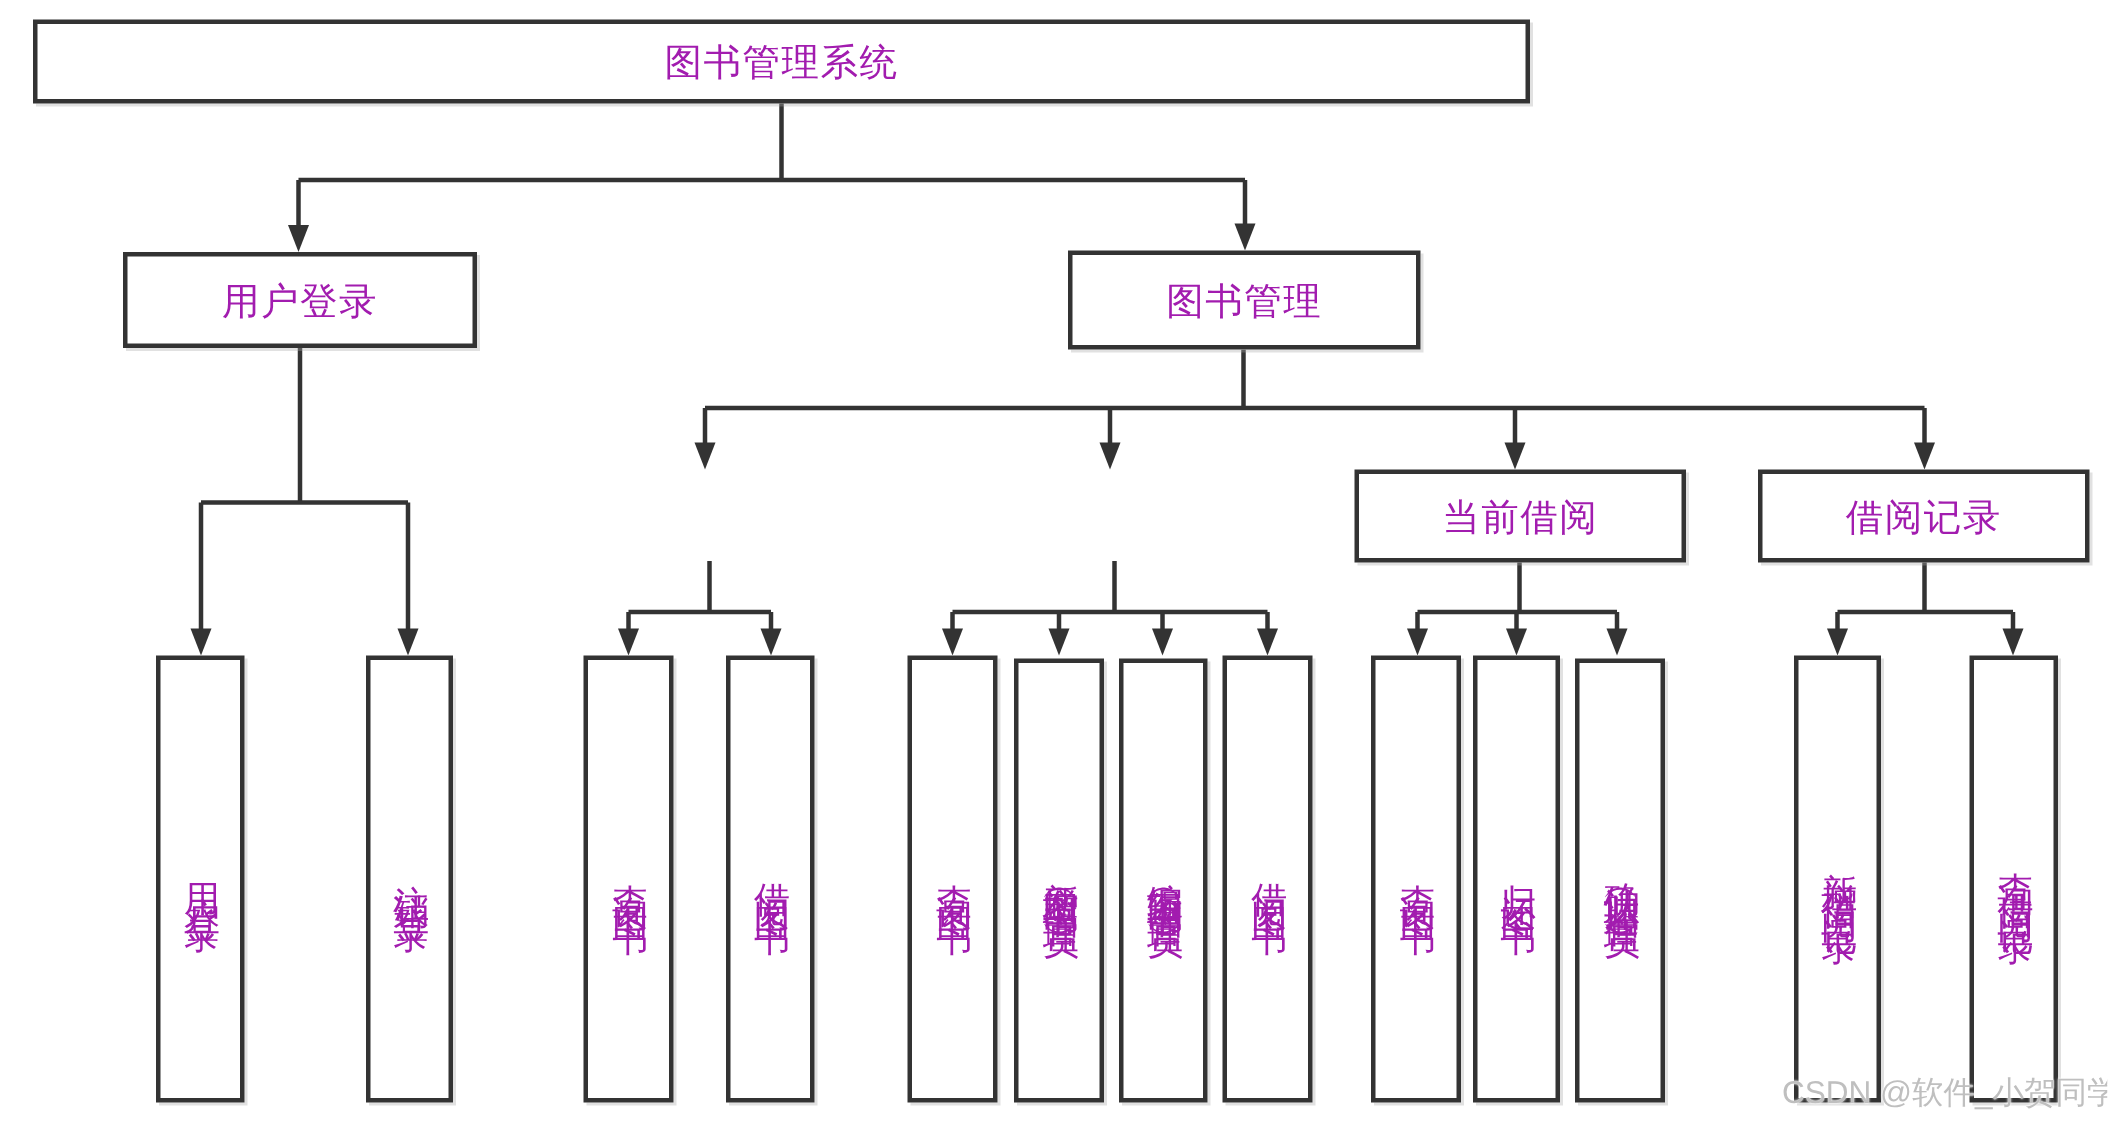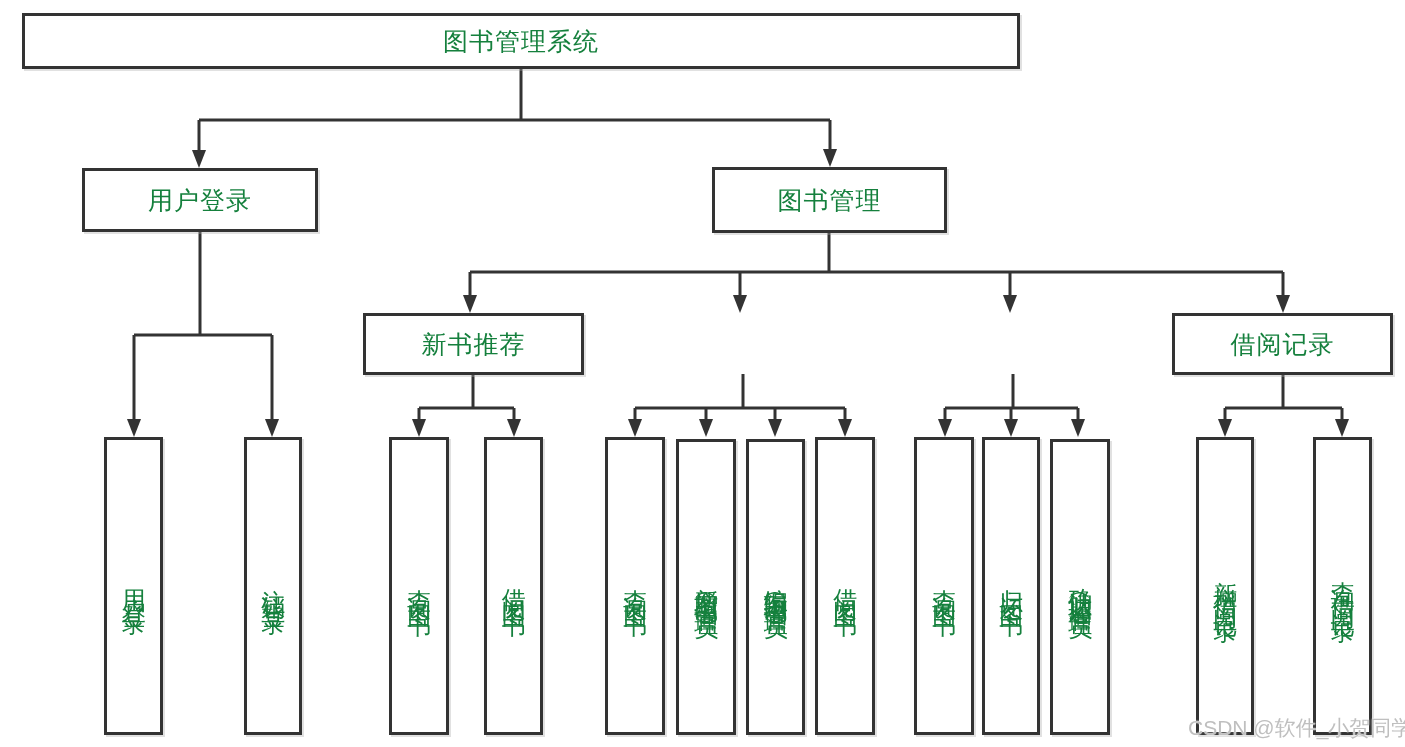--- a/index.html
+++ b/index.html
@@ -12,21 +12,21 @@
   }
   #wires{position:absolute;left:0;top:0;z-index:0;}
   .box{
     position:absolute;
     box-sizing:border-box;
     background:#ffffff;
     border:3px solid #333333;
     box-shadow:2px 2px 0 rgba(170,170,170,0.35);
     display:flex;align-items:center;justify-content:center;
     z-index:1;
-    color:#15803d;
+    color:#a21caf;
   }
   .hnode{font-size:25px;letter-spacing:1px;}
   .leaf .vtext{
     writing-mode:vertical-rl;
     text-orientation:mixed;
     font-size:24px;
     letter-spacing:8px;
     line-height:1.1;
     white-space:nowrap;
   }
@@ -116,22 +116,22 @@
     <span>图书管理系统</span>
   </div>
 
   <div class="box hnode" style="left:82px;top:168px;width:236px;height:64px">
     <span>用户登录</span>
   </div>
   <div class="box hnode" style="left:712px;top:167px;width:235px;height:66px">
     <span>图书管理</span>
   </div>
 
-  <div class="box hnode" style="left:363px;top:313px;width:221px;height:62px">
-    <span>新书推荐</span>
+  <div class="box hnode" style="left:903px;top:313px;width:221px;height:62px">
+    <span>当前借阅</span>
   </div>
   <div class="box hnode" style="left:1172px;top:313px;width:221px;height:62px">
     <span>借阅记录</span>
   </div>
 
   <div class="box leaf" style="left:104px;top:437px;width:59px;height:298px">
     <span class="vtext">用户登录</span>
   </div>
   <div class="box leaf" style="left:244px;top:437px;width:58px;height:298px">
     <span class="vtext">注销登录</span>

